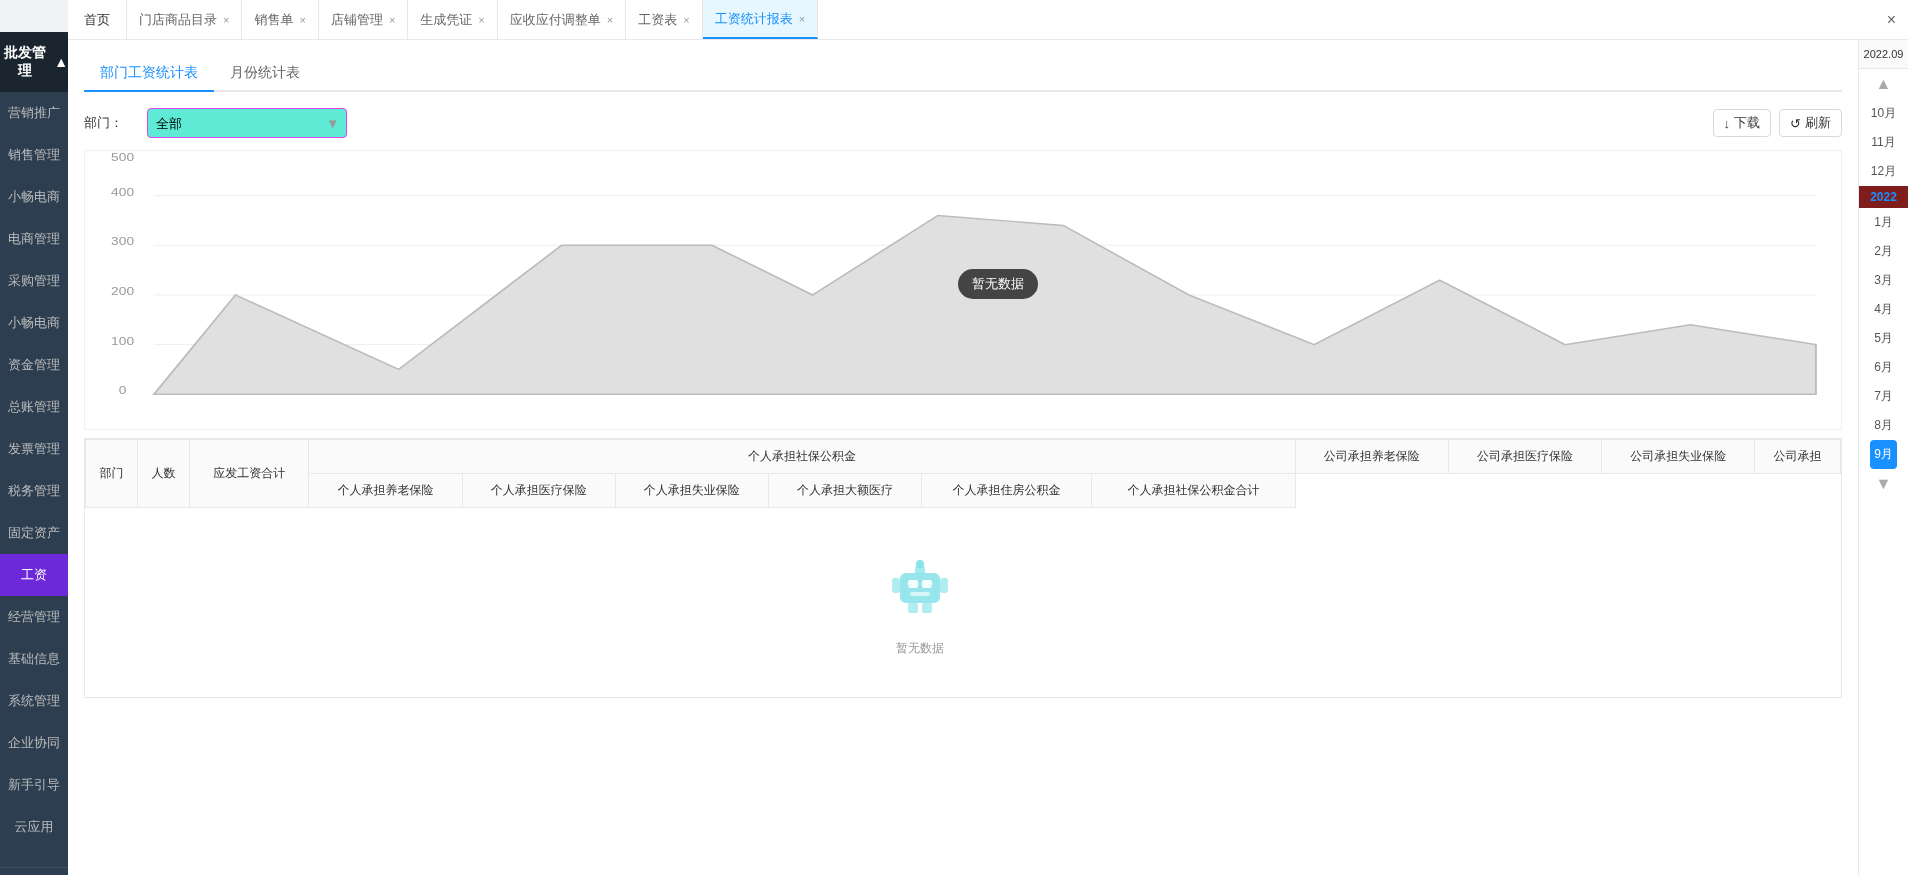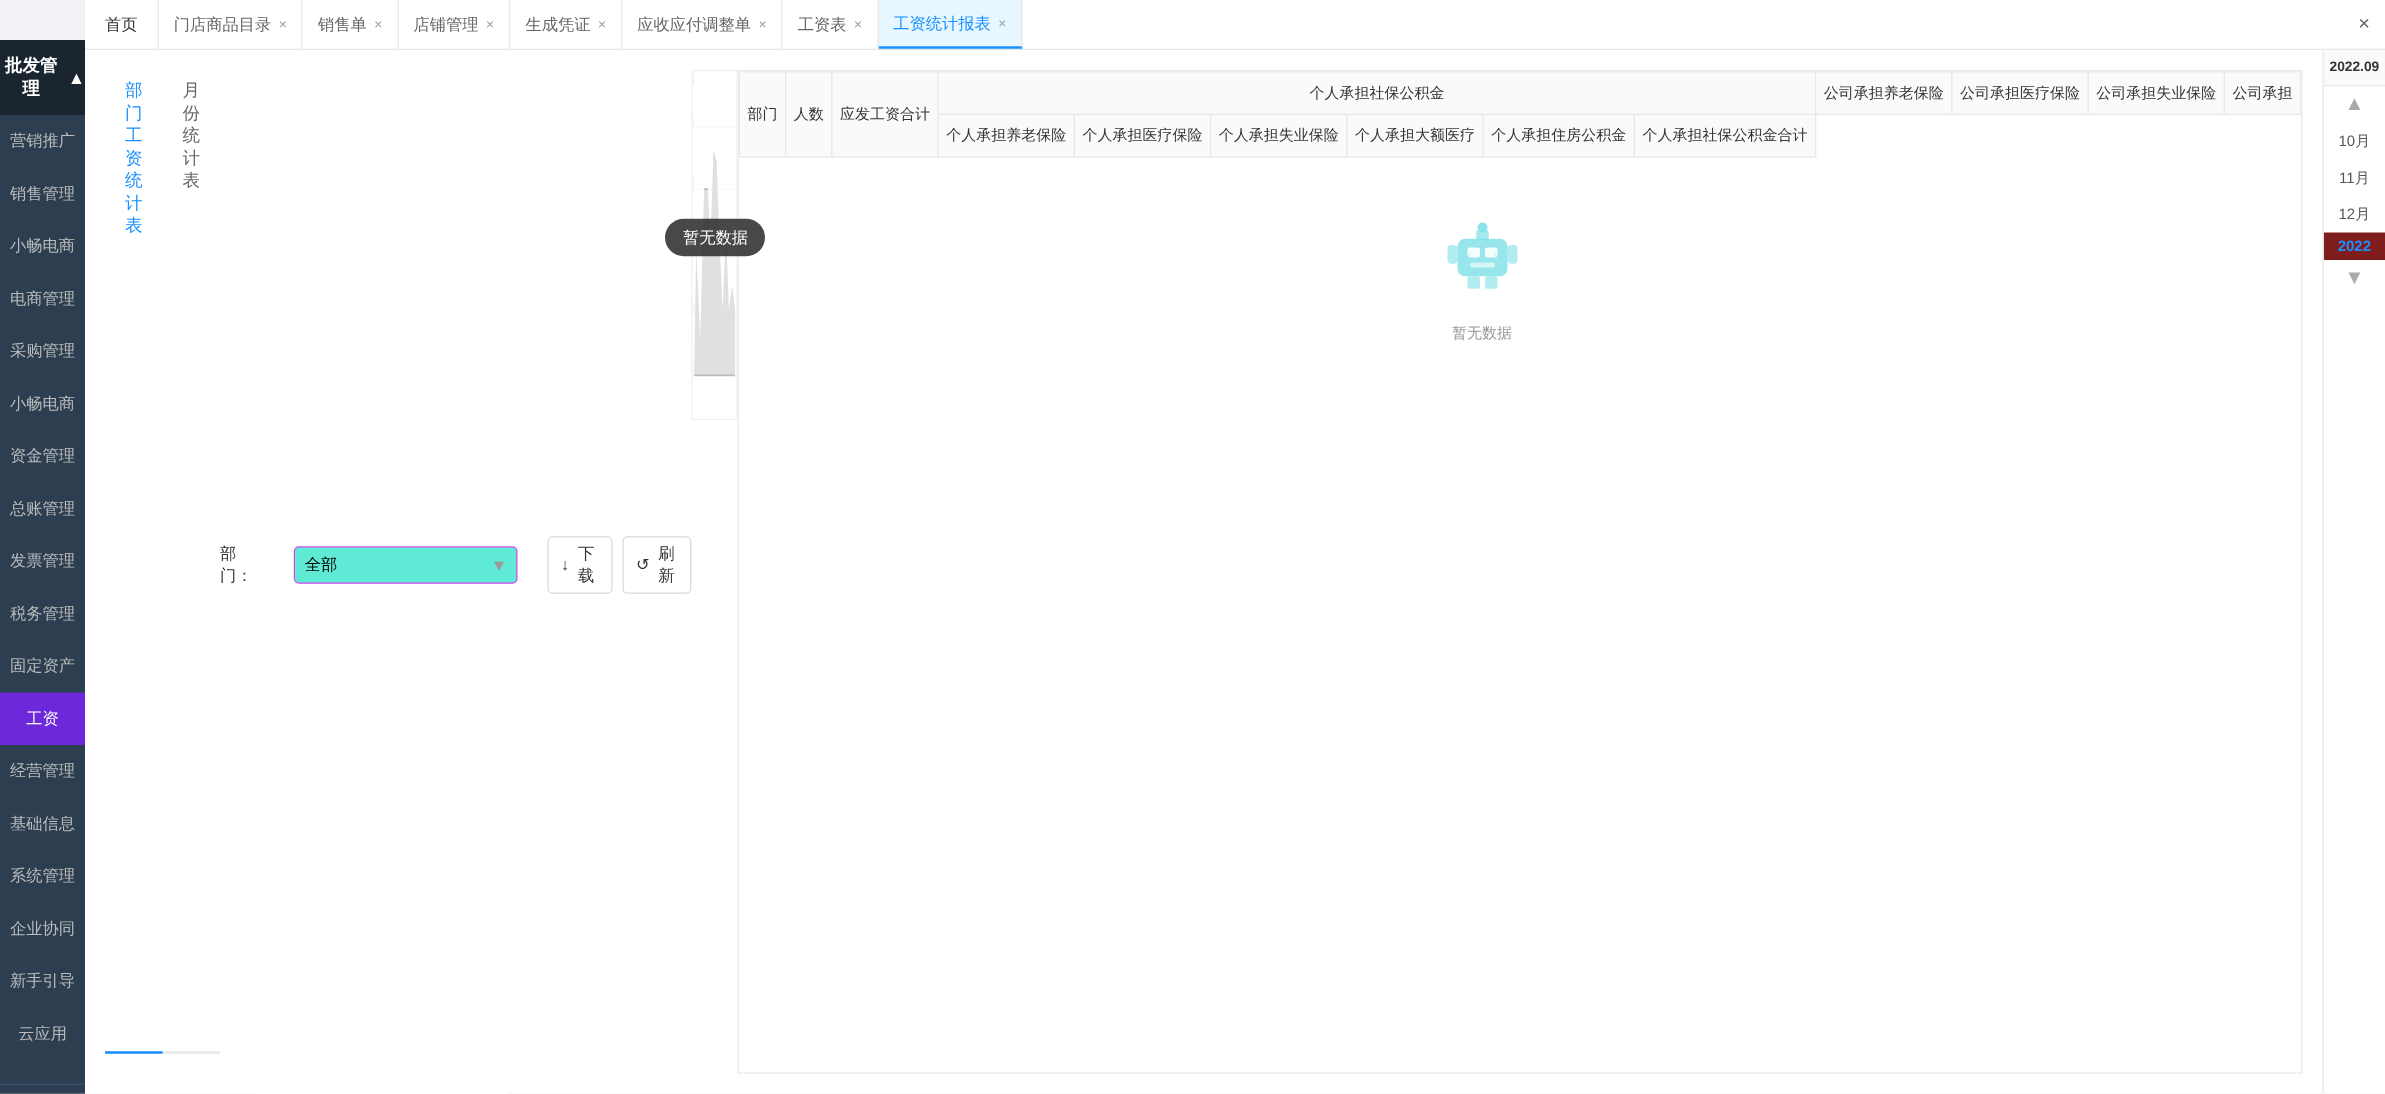--- a/index.html
+++ b/index.html
@@ -106,21 +106,21 @@
       overflow: hidden;
     }
 
     
     .page {
       flex: 1;
       background: #fff;
       overflow: auto;
       padding: 16px;
       display: flex;
-      flex-direction: row;
+      flex-direction: column;
     }
 
     
     .sub-tabs {
       display: flex;
       gap: 0;
       margin-bottom: 16px;
       border-bottom: 2px solid #e8e8e8;
     }
     .sub-tab {
@@ -262,21 +262,21 @@
       overflow-y: auto;
       font-size: 12px;
       flex-shrink: 0;
     }
     .date-selector-year {
       width: 100%;
       text-align: center;
       padding: 8px 4px;
       font-size: 11px;
       color: #333;
-      font-weight: bold;
+      font-weight: normal;
       border-bottom: 1px solid #e8e8e8;
       background: #fafafa;
       cursor: pointer;
     }
     .date-nav {
       width: 100%;
       text-align: center;
       padding: 6px 0;
       cursor: pointer;
       color: #aaa;
@@ -467,16 +467,27 @@
 
     <div class="date-selector">
       <div class="date-selector-year">2022.09</div>
       <div class="date-nav">▲</div>
       <div id="date-months-before">
           <div class="date-month">10月</div>
           <div class="date-month">11月</div>
           <div class="date-month">12月</div>
         </div>
       <div class="date-year-label">2022</div>
+      <div id="date-months-after">
+          <div class="date-month">1月</div>
+          <div class="date-month">2月</div>
+          <div class="date-month">3月</div>
+          <div class="date-month">4月</div>
+          <div class="date-month">5月</div>
+          <div class="date-month">6月</div>
+          <div class="date-month">7月</div>
+          <div class="date-month">8月</div>
+          <div class="date-month active">9月</div>
+        </div>
       <div class="date-nav">▼</div>
     </div>
   </div>
 </div>
 
 </body></html>

